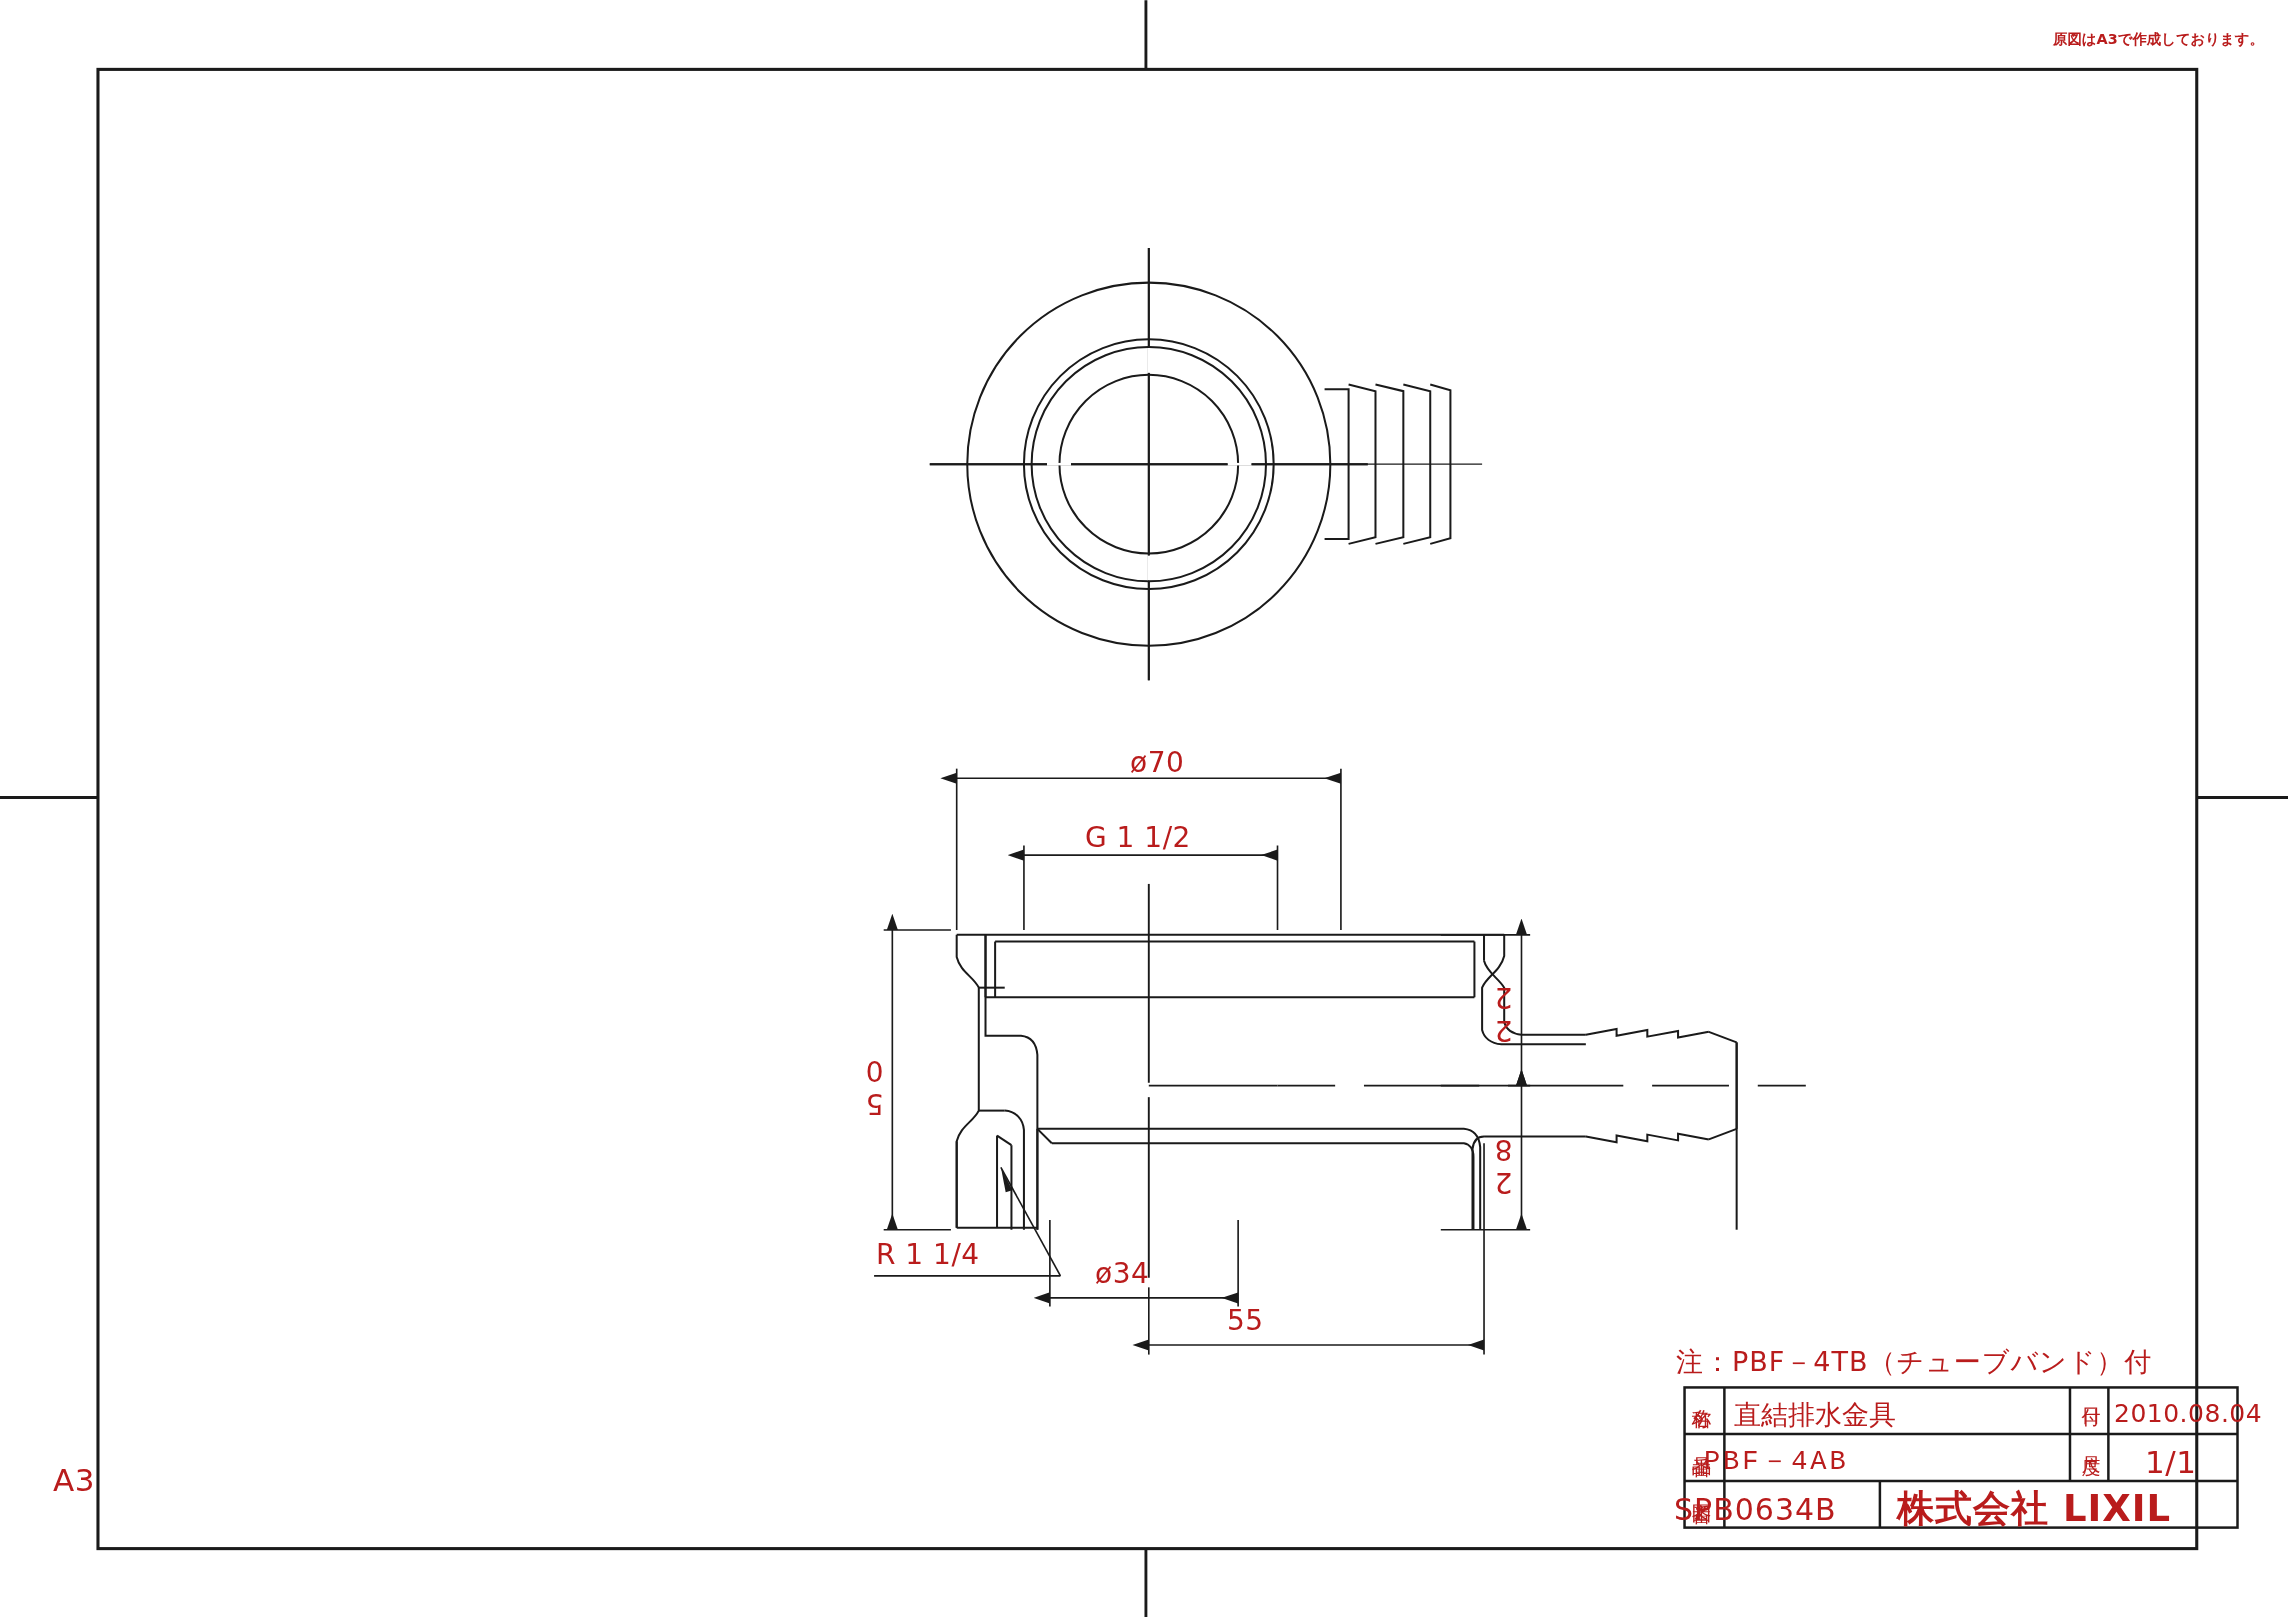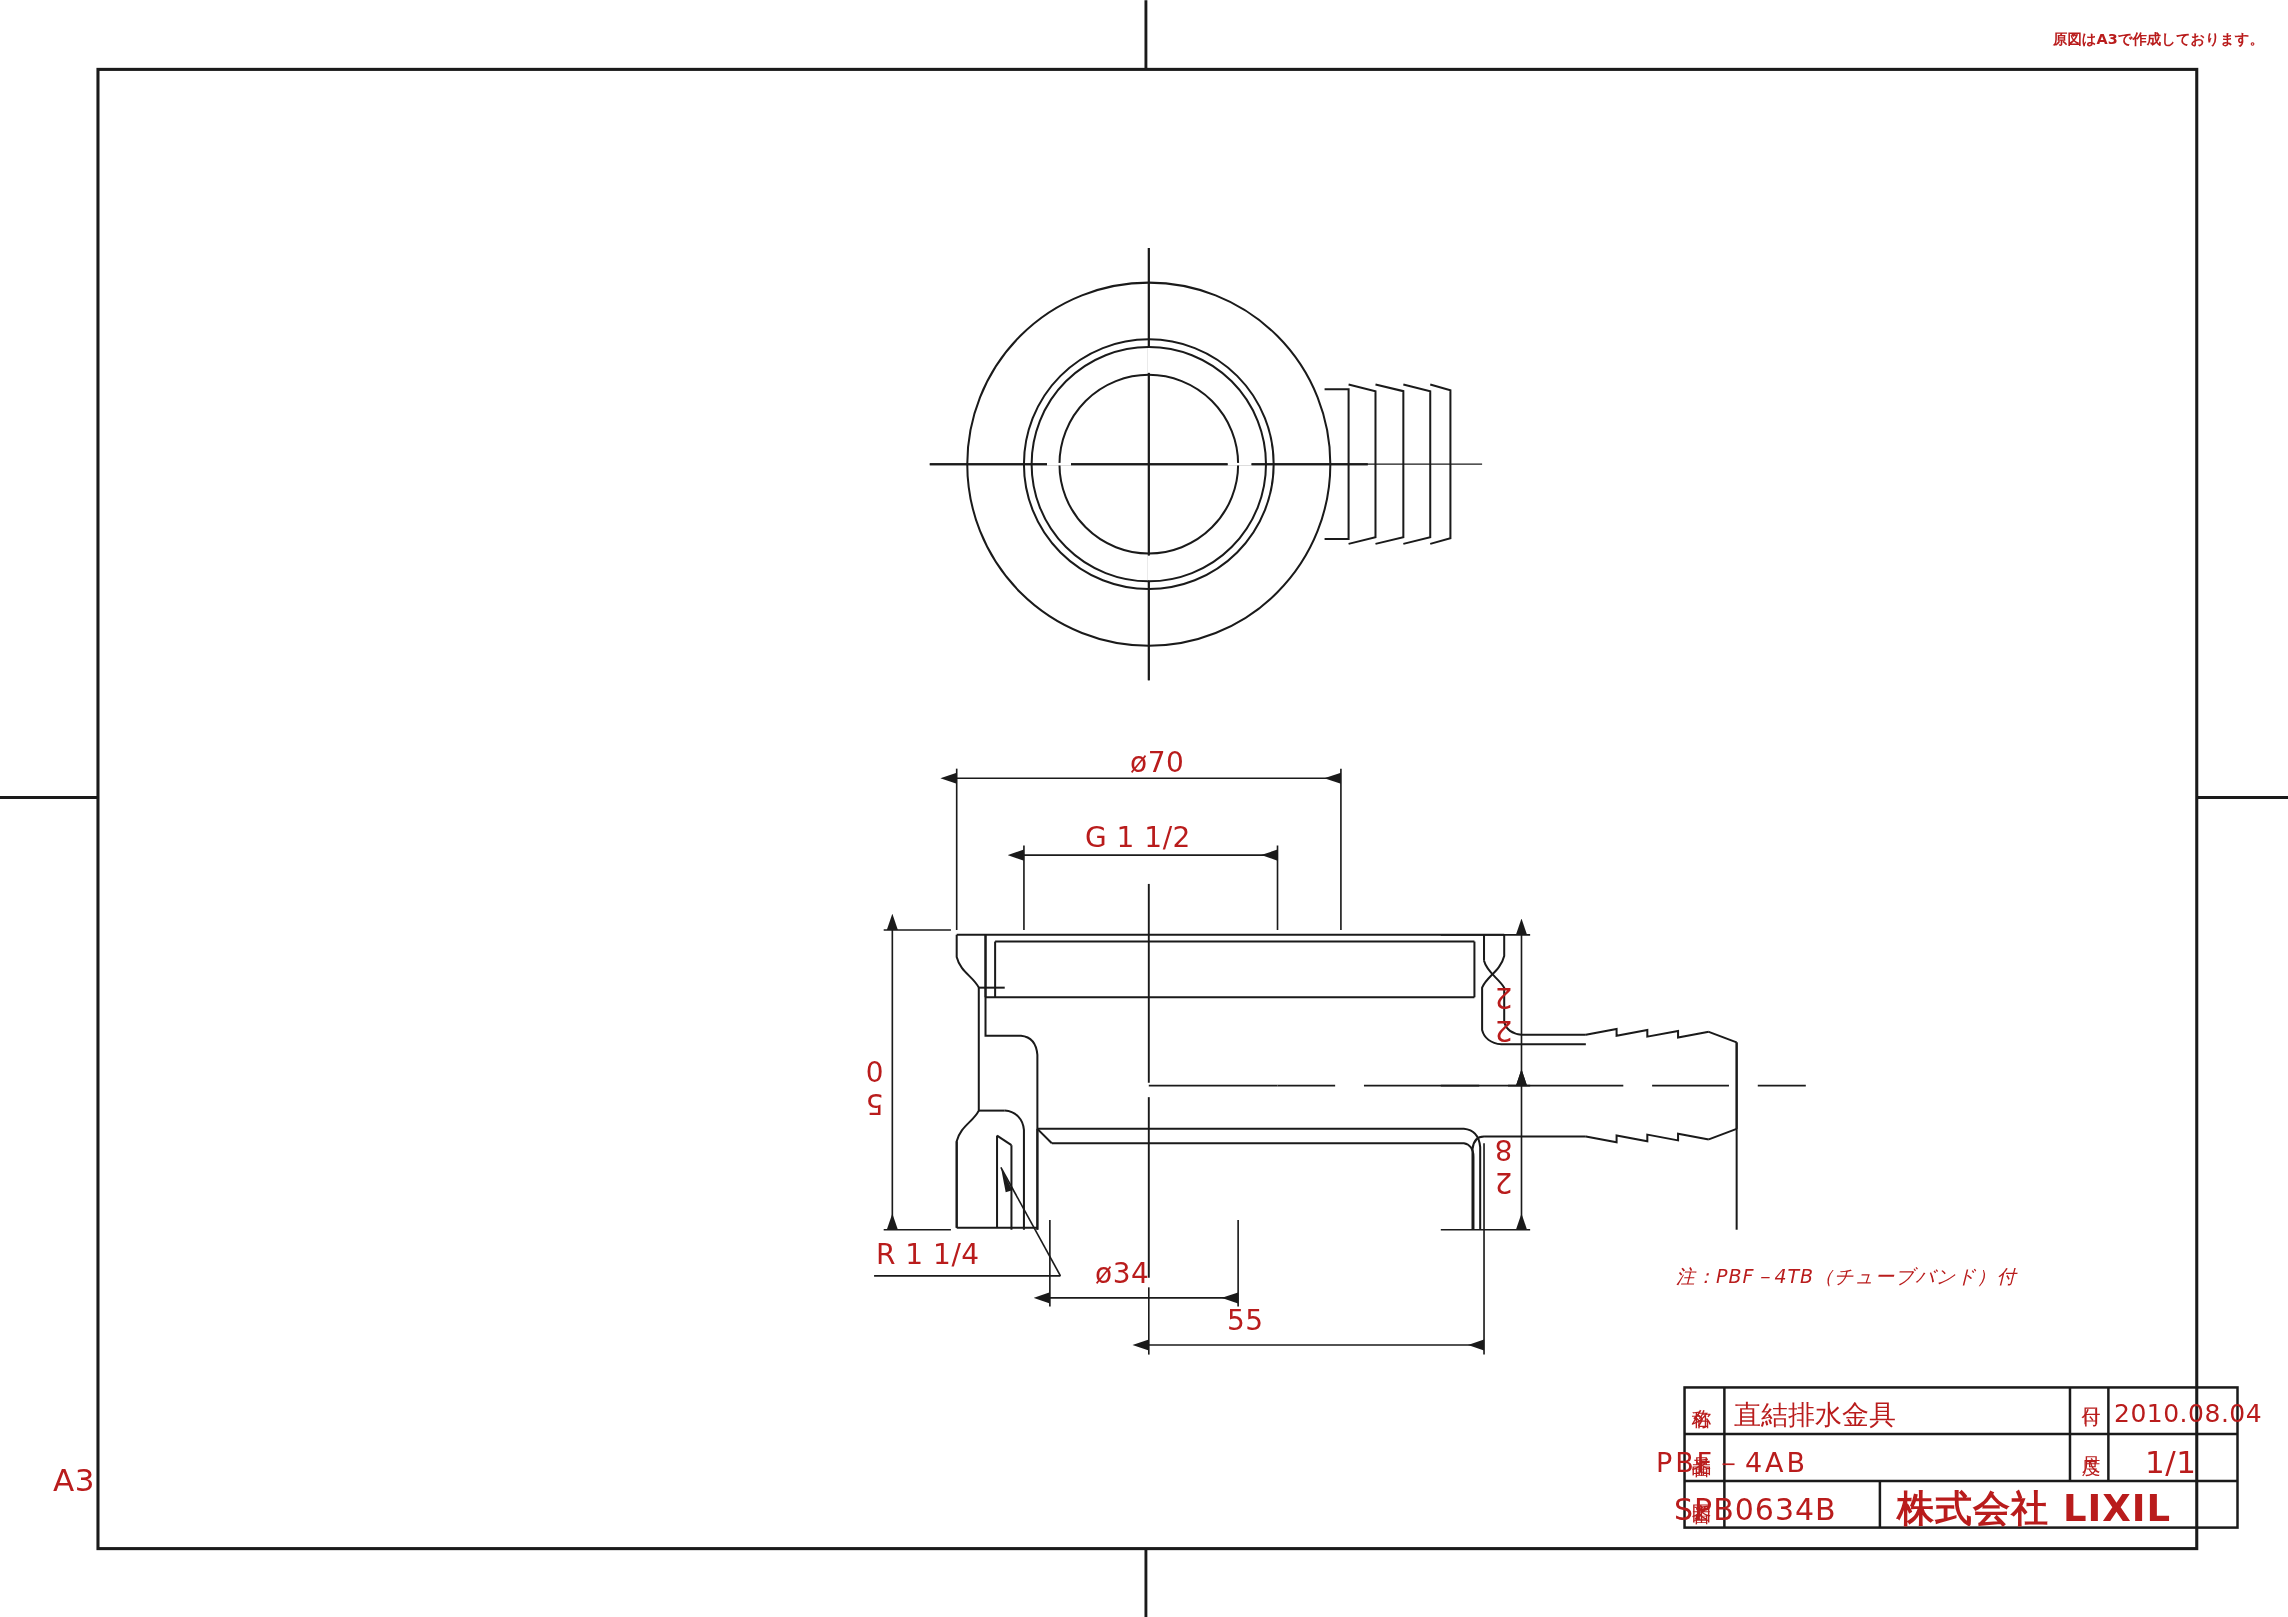--- a/index.html
+++ b/index.html
@@ -255,21 +255,21 @@
   <div class="txt cad vert" style="left:1490px; top:980px; font-size:28px; transform:rotate(180deg);">22</div>
 
   <div class="txt cad vert" style="left:1490px; top:1132px; font-size:28px; transform:rotate(180deg);">28</div>
 
   <div class="txt cad" style="left:1095px; top:1260px; font-size:28px;">ø34</div>
 
   <div class="txt cad" style="left:1227px; top:1307px; font-size:28px;">55</div>
 
   <div class="txt cad" style="left:876px; top:1241px; font-size:28px;">R 1 1/4</div>
 
-  <div class="txt jp" style="left:1676px; top:1267px; font-size:19px; letter-spacing:1px;font-style:italic;">注：PBF－4TB（チューブバンド）付</div>
+  <div class="txt jp" style="left:1676px; top:1348px; font-size:27px; letter-spacing:1px;">注：PBF－4TB（チューブバンド）付</div>
 
   <div class="txt jp" style="left:2053px; top:32px; font-size:14.4px; font-weight:bold;">原図はA3で作成しております。</div>
 
   <div class="txt cad" style="left:53px; top:1465px; font-size:31px;">A3</div>
 
   <svg width="557" height="144" style="position:absolute; left:1683px; top:1386px;" viewBox="0 0 580 150">
     <g stroke="#1a1a1a" stroke-width="2.6" fill="none">
       <rect x="1.5" y="1.5" width="576" height="146"></rect>
       <line x1="43" y1="1.5" x2="43" y2="147.5"></line>
       <line x1="1.5" y1="50" x2="577" y2="50"></line>
@@ -277,21 +277,21 @@
       <line x1="403" y1="1.5" x2="403" y2="99"></line>
       <line x1="443" y1="1.5" x2="443" y2="99"></line>
       <line x1="205" y1="99" x2="205" y2="147.5"></line>
     </g>
   </svg>
 
   <div class="txt jp vert" style="left:1691px; top:1393px; font-size:20px; line-height:1.05;">名称</div>
   <div class="txt jp" style="left:1734px; top:1401px; font-size:27px;text-align:right;">直結排水金具</div>
 
   <div class="txt jp vert" style="left:1691px; top:1441px; font-size:20px; line-height:1.05;">品番</div>
-  <div class="txt cad" style="left:1656px; top:1449px; font-size:27px; letter-spacing:2.9px;">PBF－4AB</div>
+  <div class="txt cad" style="left:1704px; top:1449px; font-size:27px; letter-spacing:2.9px;font-family:Liberation Mono, monospace;">PBF－4AB</div>
 
   <div class="txt jp vert" style="left:1691px; top:1488px; font-size:20px; line-height:1.05;">図番</div>
   <div class="txt cad" style="left:1674px; top:1495px; font-size:30px; letter-spacing:1px;">SPB0634B</div>
 
   <div class="txt jp vert" style="left:2081px; top:1393px; font-size:19px; line-height:1.05;">日付</div>
   <div class="txt cad" style="left:2114px; top:1401px; font-size:25px;">2010.08.04</div>
 
   <div class="txt jp vert" style="left:2081px; top:1441px; font-size:19px; line-height:1.05;">尺度</div>
   <div class="txt cad" style="left:2145px; top:1447px; font-size:31px;">1/1</div>
 

